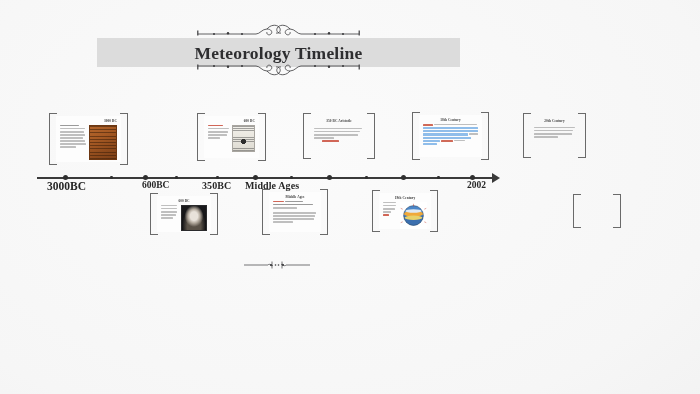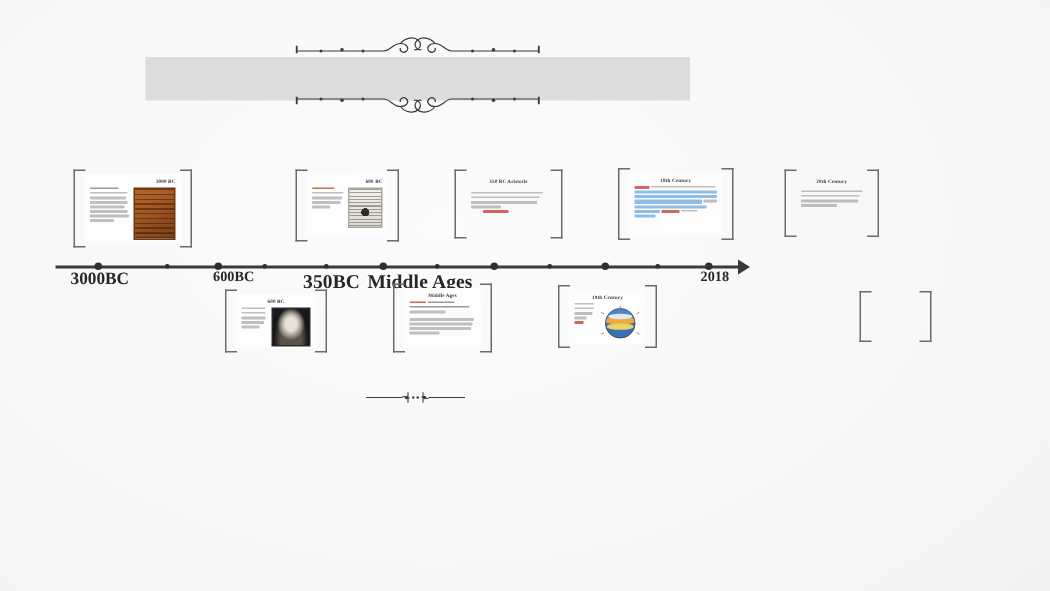--- a/index.html
+++ b/index.html
@@ -43,21 +43,21 @@
   .tick.major{width:5px;height:5px;top:175px;}
   .tick.minor{width:2.5px;height:2.5px;top:176.2px;}
 
   .era-label{
     position:absolute;top:180px;
     font-family:"Liberation Serif", serif;
     color:#272727;white-space:nowrap;
   }
   .era-label.big{font-size:11.5px;font-weight:700;}
   .era-label.mid{font-size:9.5px;font-weight:700;}
-  .era-label.small{font-size:13px;font-weight:700;letter-spacing:.1px;}
+  .era-label.small{font-size:10px;font-weight:700;letter-spacing:.1px;}
 
   
   .frame{position:absolute;}
   .frame .brk{
     position:absolute;top:0;bottom:0;width:7px;
     border-top:1.4px solid #6a6a6a;border-bottom:1.4px solid #6a6a6a;
   }
   .frame .brk.l{left:0;border-left:1.4px solid #6a6a6a;}
   .frame .brk.r{right:0;border-right:1.4px solid #6a6a6a;}
 
@@ -139,20 +139,21 @@
         <circle cx="32" cy="11.2" r="1.2"></circle>
       <circle cx="46" cy="12" r="1"></circle>
         <circle cx="119" cy="12" r="1"></circle>
       <circle cx="133" cy="11.2" r="1.2"></circle>
         <circle cx="147" cy="12" r="1"></circle>
       <rect x="1.2" y="8.5" width="1.2" height="5"></rect>
       <rect x="162.6" y="8.5" width="1.2" height="5"></rect>
     </g>
   </svg>
 
+  <div id="title-text">Meteorology Timeline</div>
 
   <svg id="flourish-bottom" class="flourish" viewBox="0 0 165 16" preserveAspectRatio="none">
     <g fill="none" stroke="#3a3a3c" stroke-width="0.8">
       <path d="M2 12 H60"></path>
       <path d="M105 12 H163"></path>
       <path d="M60 12 c4 0 6 -5 11 -5 c4 0 6 3 4 5 c-2 2 -5 0 -4 -2"></path>
       <path d="M71 7 c3 -4 9 -5 12 -2 c3 3 0 7 -3 6"></path>
       <path d="M105 12 c-4 0 -6 -5 -11 -5 c-4 0 -6 3 -4 5 c2 2 5 0 4 -2"></path>
       <path d="M94 7 c-3 -4 -9 -5 -12 -2 c-3 3 0 7 3 6"></path>
     </g>
@@ -276,21 +277,21 @@
   <span class="tick major" style="left:327px"></span>
   <span class="tick minor" style="left:365px"></span>
   <span class="tick major" style="left:401px"></span>
   <span class="tick minor" style="left:437px"></span>
   <span class="tick major" style="left:470px"></span>
 
   <span class="era-label big" style="left:47px">3000BC</span>
   <span class="era-label mid" style="left:142px">600BC</span>
   <span class="era-label small" style="left:202px">350BC</span>
   <span class="era-label small" style="left:245px">Middle Ages</span>
-  <span class="era-label mid" style="left:467px">2018</span>
+  <span class="era-label mid" style="left:467px">2002</span>
 
   <div class="frame" style="left:150px;top:193px;width:68px;height:42px;">
     <span class="brk l"></span>
     <span class="brk r"></span>
     <div class="card">
       <div class="c-head center">600 BC</div>
       <div class="row">
         <div class="col">
           <div class="tl" style="width:97%"></div>
           <div class="tl" style="width:93%"></div>

